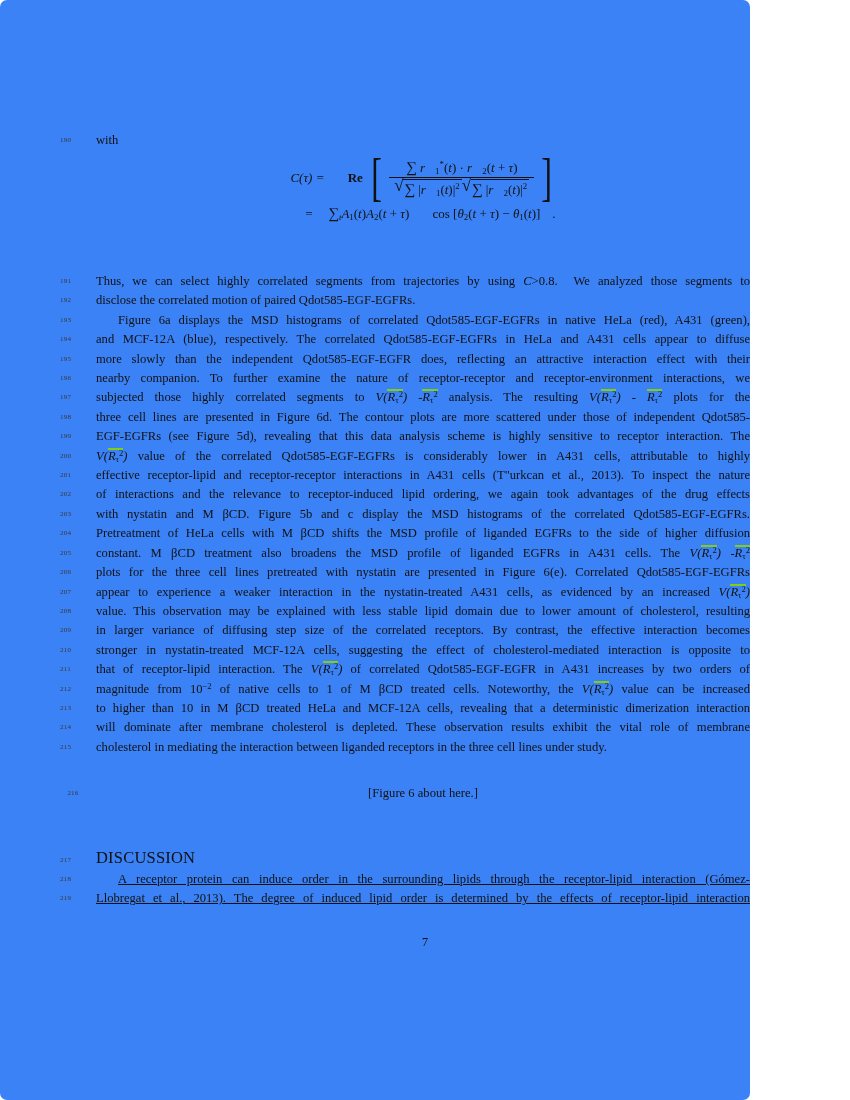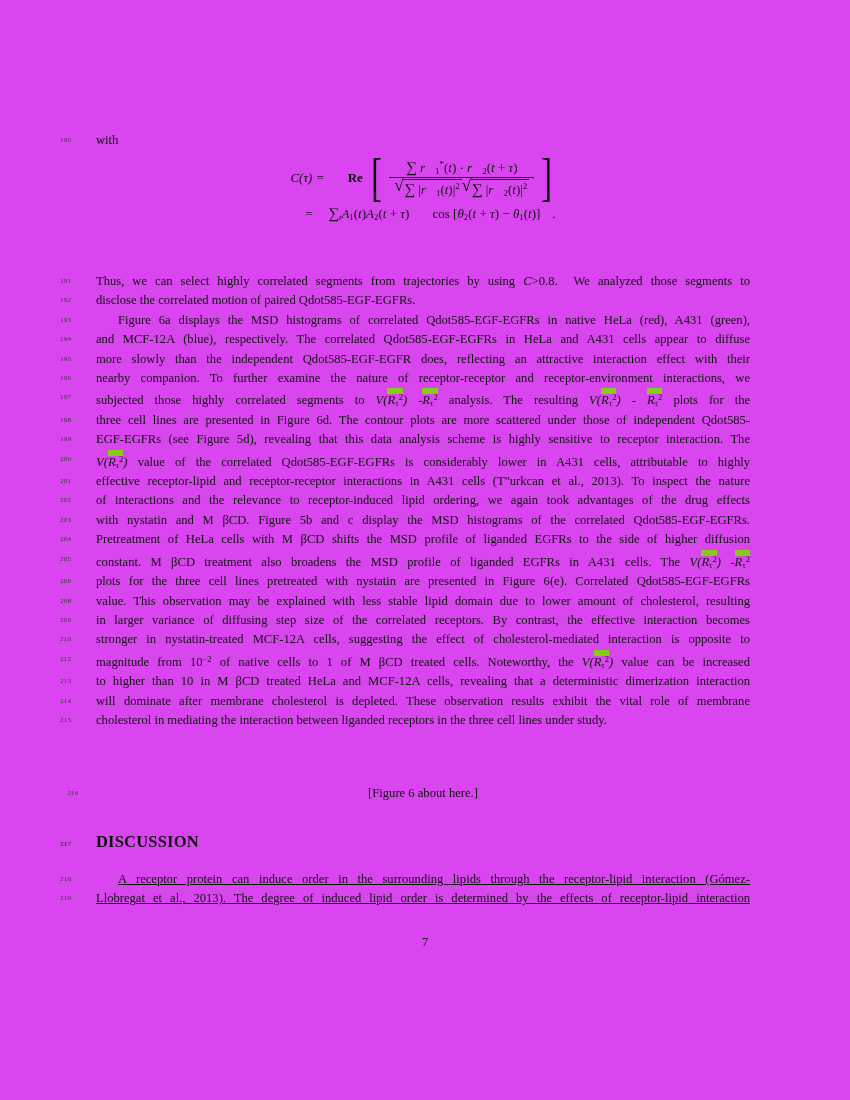--- a/index.html
+++ b/index.html
@@ -12,22 +12,23 @@
     height: 1100px;
     position: relative;
     font-family: "Liberation Serif", "DejaVu Serif", serif;
     color: #111111;
     overflow: hidden;
   }
 
   .page {
     position: absolute;
     left: 0; top: 0;
-    width: 850px; height: 1100px;
-    background: #d946ef;
+    width: 750px; height: 1100px;
+    background: #3b82f6;
+    border-radius: 7px;
   }
 
   
   .col {
     position: absolute;
     left: 96px;
     width: 654px;
   }
 
   
@@ -65,36 +66,37 @@
     text-align: justify;
     text-align-last: justify;
     white-space: normal;
   }
   .ln.last .txt, .ln.plain .txt { text-align-last: left; }
   .ln.center .txt { text-align: center; text-align-last: center; }
 
   
   .heading {
     font-size: 16.5px;
-    font-weight: bold;
+    font-weight: normal;
     line-height: 19.4px;
     letter-spacing: 0.2px;
     font-family: "Liberation Serif", serif;
+    margin-top: 16px;
   }
 
   
   .math { font-style: italic; font-family: "Liberation Serif", serif; }
   .mathup { font-style: normal; margin-left: 20px; }
   .vee { font-style: italic; }
   sub, sup { font-size: 0.68em; line-height: 0; font-style: normal; }
   sub { vertical-align: -0.28em; }
   sup { vertical-align: 0.52em; }
   .ovl {
     display: inline-block;
-    border-top: 6px solid #84cc16;
+    border-top: 2px solid #84cc16;
     padding-top: 0px;
     line-height: 1.0;
   }
 
   
   .eqblock {
     position: absolute;
     left: 96px;
     width: 654px;
     text-align: center;
@@ -268,36 +270,47 @@
       <span class="lineno">205</span>
       <span class="txt"><span>constant.  M βCD treatment also broadens the MSD profile of liganded EGFRs in A431 cells.  The</span>
         <span class="math"><span class="vee">V</span>(<span class="ovl"><span class="math">R</span><sub>τ</sub><sup>2</sup></span>)</span>&nbsp;-<span class="math"><span class="ovl"><span class="math">R</span><sub>τ</sub><sup>2</sup></span></span></span>
     </div>
 
     <div class="ln">
       <span class="lineno">206</span>
       <span class="txt">plots for the three cell lines pretreated with nystatin are presented in Figure 6(e).  Correlated Qdot585-EGF-EGFRs</span>
     </div>
 
+    <div class="ln">
+      <span class="lineno">207</span>
+      <span class="txt"><span>appear to experience a weaker interaction in the nystatin-treated A431 cells, as evidenced by an increased</span>
+        <span class="math"><span class="vee">V</span>(<span class="ovl"><span class="math">R</span><sub>τ</sub><sup>2</sup></span>)</span></span>
+    </div>
 
     <div class="ln">
       <span class="lineno">208</span>
       <span class="txt">value. This observation may be explained with less stable lipid domain due to lower amount of cholesterol, resulting</span>
     </div>
 
     <div class="ln">
       <span class="lineno">209</span>
       <span class="txt">in larger variance of diffusing step size of the correlated receptors.  By contrast, the effective interaction becomes</span>
     </div>
 
     <div class="ln">
       <span class="lineno">210</span>
       <span class="txt">stronger in nystatin-treated MCF-12A cells, suggesting the effect of cholesterol-mediated interaction is opposite to</span>
     </div>
 
+    <div class="ln">
+      <span class="lineno">211</span>
+      <span class="txt"><span>that of receptor-lipid interaction. The</span>
+        <span class="math"><span class="vee">V</span>(<span class="ovl"><span class="math">R</span><sub>τ</sub><sup>2</sup></span>)</span>
+        <span>of correlated Qdot585-EGF-EGFR in A431 increases by two orders of</span></span>
+    </div>
 
     <div class="ln">
       <span class="lineno">212</span>
       <span class="txt"><span>magnitude from 10</span><sup>−2</sup>
         <span>of native cells to 1 of M βCD treated cells.  Noteworthy, the</span>
         <span class="math"><span class="vee">V</span>(<span class="ovl"><span class="math">R</span><sub>τ</sub><sup>2</sup></span>)</span>
         <span>value can be increased</span></span>
     </div>
 
     <div class="ln">

